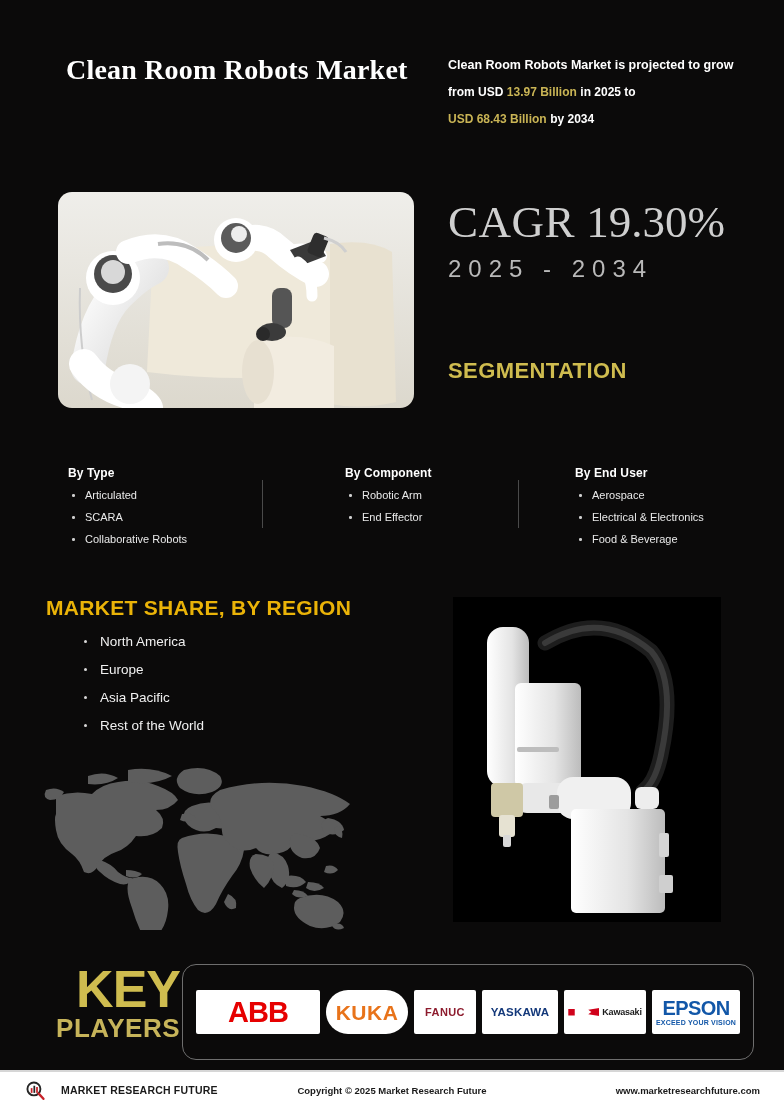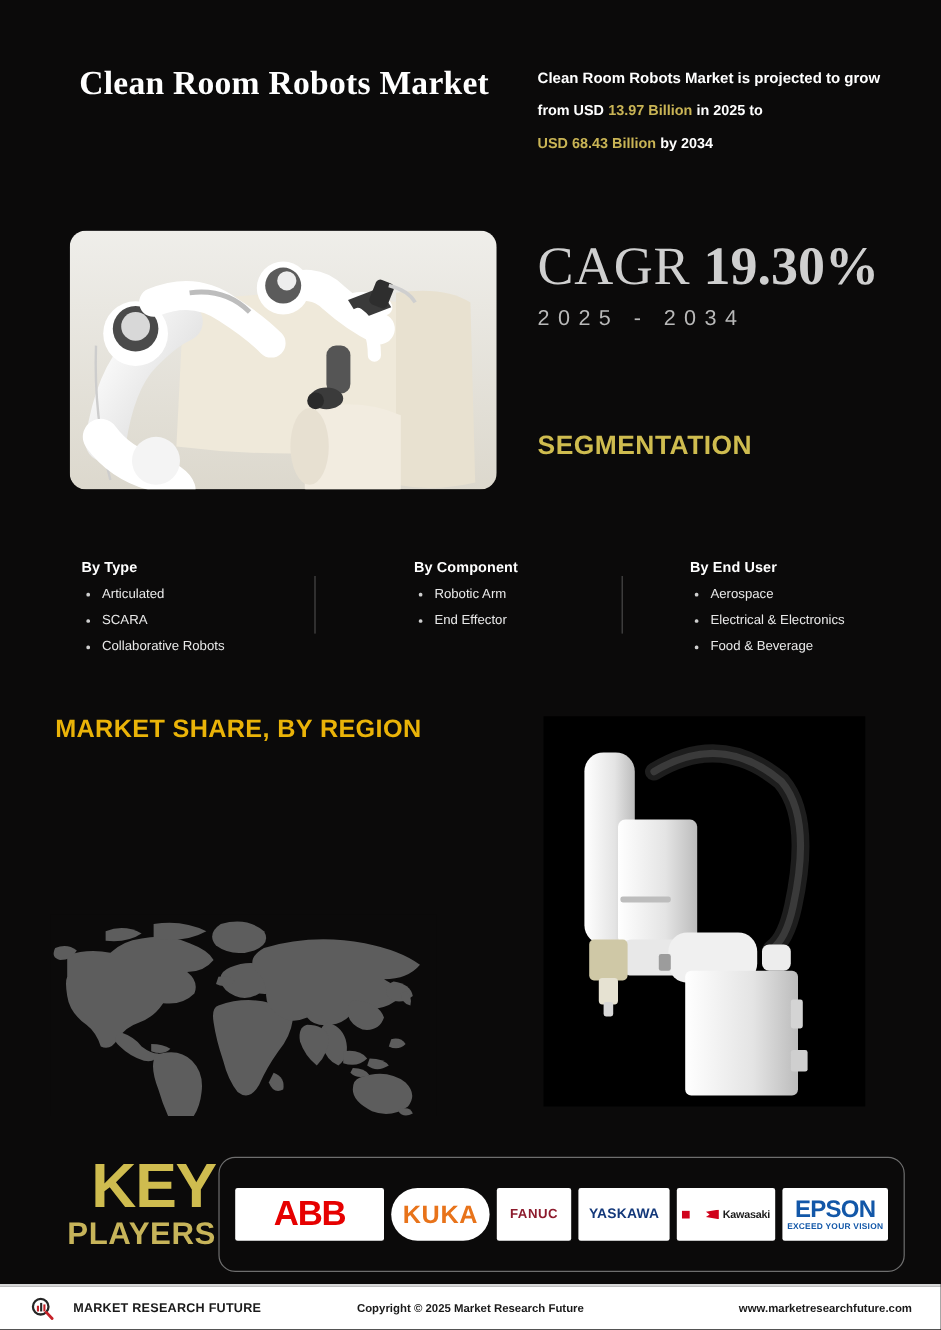--- a/index.html
+++ b/index.html
@@ -29,23 +29,23 @@
   .gold-big{color:#c9b455;font-size:12px;}
   .pj-small{font-size:12px;}
 
   
   .cagr-wrap{position:absolute;left:448px;top:200px;}
   .cagr-line{
     font-size:45px;line-height:1;color:#cfcfcf;white-space:nowrap;
     font-family:"Liberation Serif",serif;
   }
   .cagr-word{font-weight:normal;letter-spacing:.5px;margin-top:40px;}
-  .cagr-val{font-weight:bold;letter-spacing:0px;}
+  .cagr-val{font-weight:normal;letter-spacing:0px;}
   .cagr-years{
-    margin-top:10px;font-size:18px;color:#b9b9b9;letter-spacing:7px;
+    margin-top:10px;font-size:24px;color:#b9b9b9;letter-spacing:7px;
     font-family:"Liberation Sans",sans-serif;
   }
 
   
   .seg-title{
     position:absolute;left:448px;top:358px;
     font-size:22px;font-weight:bold;color:#cfbc4f;letter-spacing:.4px;
   }
 
   
@@ -246,20 +246,26 @@
   <div class="seg-col" id="seg-col-2">
     <h4>By End User</h4>
     <ul>
       <li>Aerospace</li>
       <li>Electrical &amp; Electronics</li>
       <li>Food &amp; Beverage</li>
     </ul>
   </div>
 
   <div class="ms-title">MARKET SHARE, BY REGION</div>
+  <ul class="ms-list">
+    <li>North America</li>
+    <li>Europe</li>
+    <li>Asia Pacific</li>
+    <li>Rest of the World</li>
+  </ul>
 
   <div class="worldmap">
     <svg viewBox="0 0 322 168" preserveAspectRatio="none">
       <rect x="0" y="0" width="322" height="168" fill="#0b0a0a"></rect>
       <g fill="#5d5d5d">
 
         <path d="M14 34 q18 -6 36 -2 q10 -10 26 -12 q22 -4 40 4 q16 6 20 14 q-8 10 -22 10 q10 8 6 18 q-10 10 -26 8 q-8 12 -20 16 q-12 4 -18 14 q-6 10 -14 6 q-4 -12 -12 -18 q-14 -10 -16 -24 q-2 -12 0 -16 z"></path>
         <path d="M4 28 q10 -4 18 2 q-4 8 -14 8 q-8 -2 -4 -10 z"></path>
         <path d="M46 14 q16 -6 30 2 q-12 8 -30 6 z"></path>
         <path d="M86 8 q24 -4 44 6 q-18 10 -44 6 z"></path>

